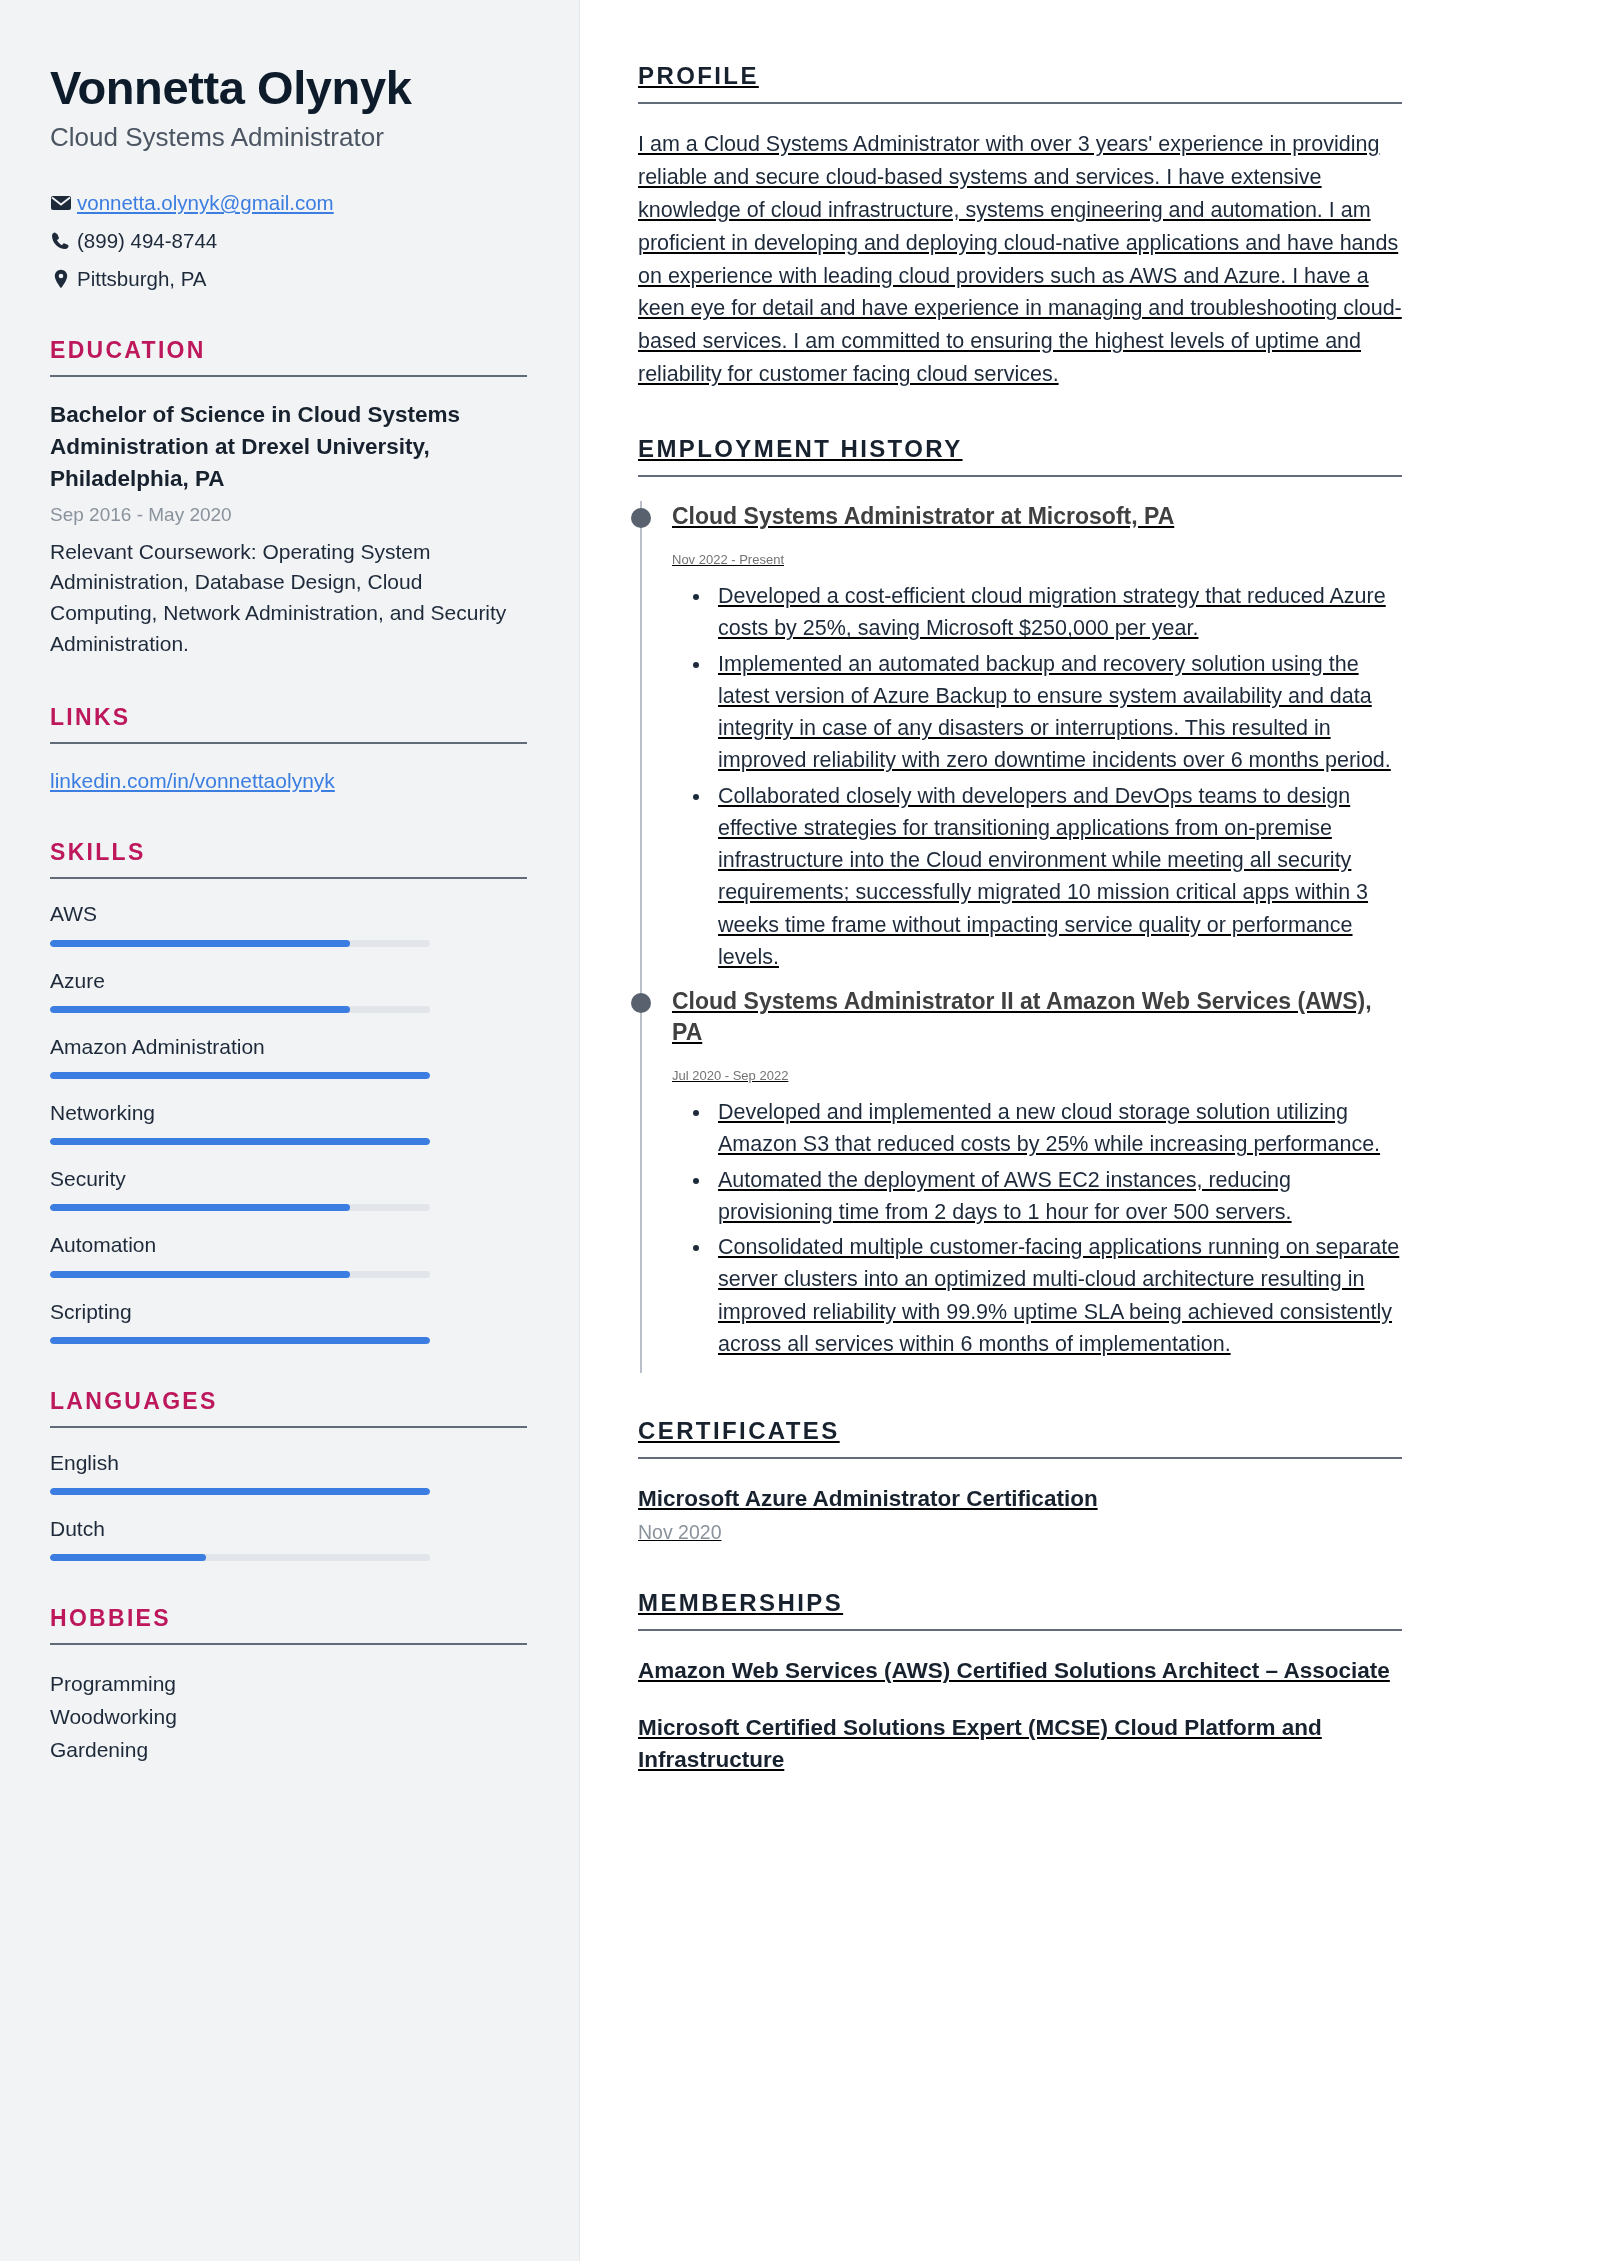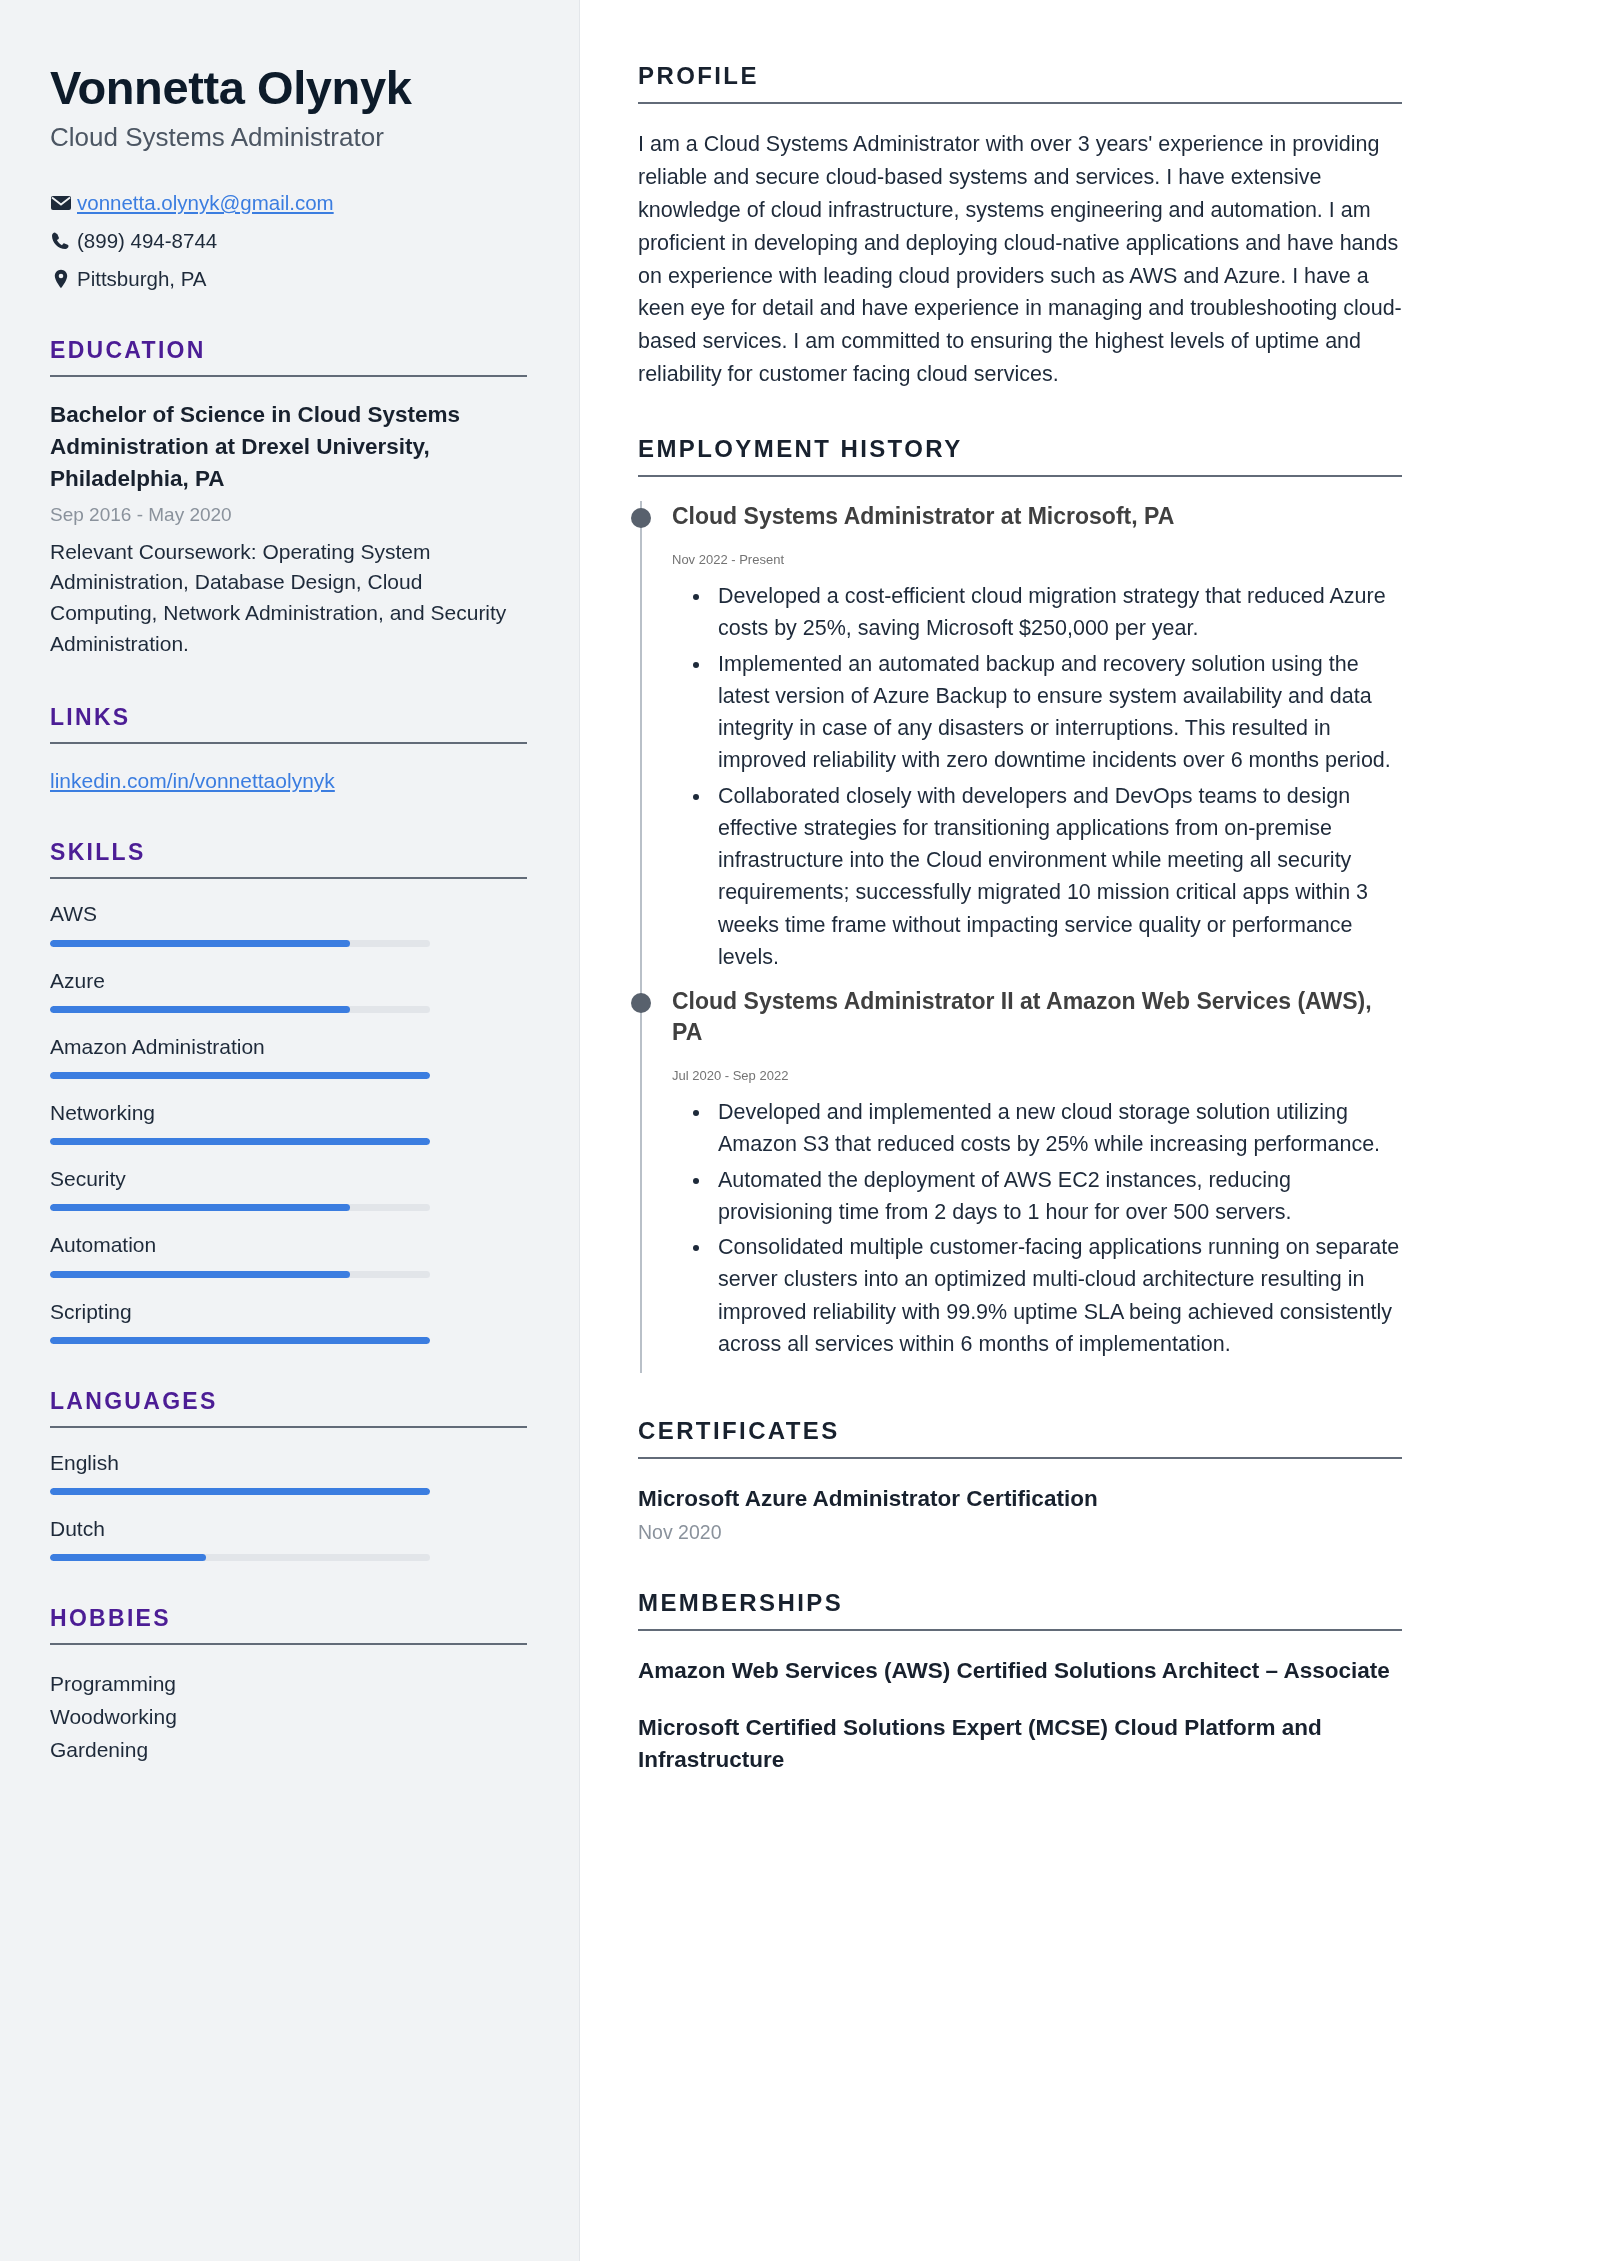--- a/index.html
+++ b/index.html
@@ -65,21 +65,21 @@
   .contact-text.link {
     color: #3b7de0;
     text-decoration: underline;
   }
 
   .side-section { margin-top: 44px; }
   .sec-head {
     font-size: 23px;
     font-weight: 700;
     letter-spacing: 2.3px;
-    color: #4c1d95;
+    color: #be185d;
     text-transform: uppercase;
   }
   .sec-rule {
     height: 2px;
     background: #626b78;
     margin-top: 11px;
     margin-bottom: 22px;
   }
 
   .edu-title {
@@ -133,21 +133,21 @@
     font-size: 21px;
     color: #1e2a3a;
     line-height: 1.58;
   }
 
   
   .main {
     flex: 1 1 auto;
     padding: 62px 70px 60px 58px;
   }
-  .main-section { margin-bottom: 44px; }
+  .main-section { margin-bottom: 44px; text-decoration: underline; }
   .main-head {
     font-size: 24px;
     font-weight: 700;
     letter-spacing: 2.4px;
     color: #18212e;
     text-transform: uppercase;
   }
   .main-rule {
     height: 2px;
     background: #626b78;

